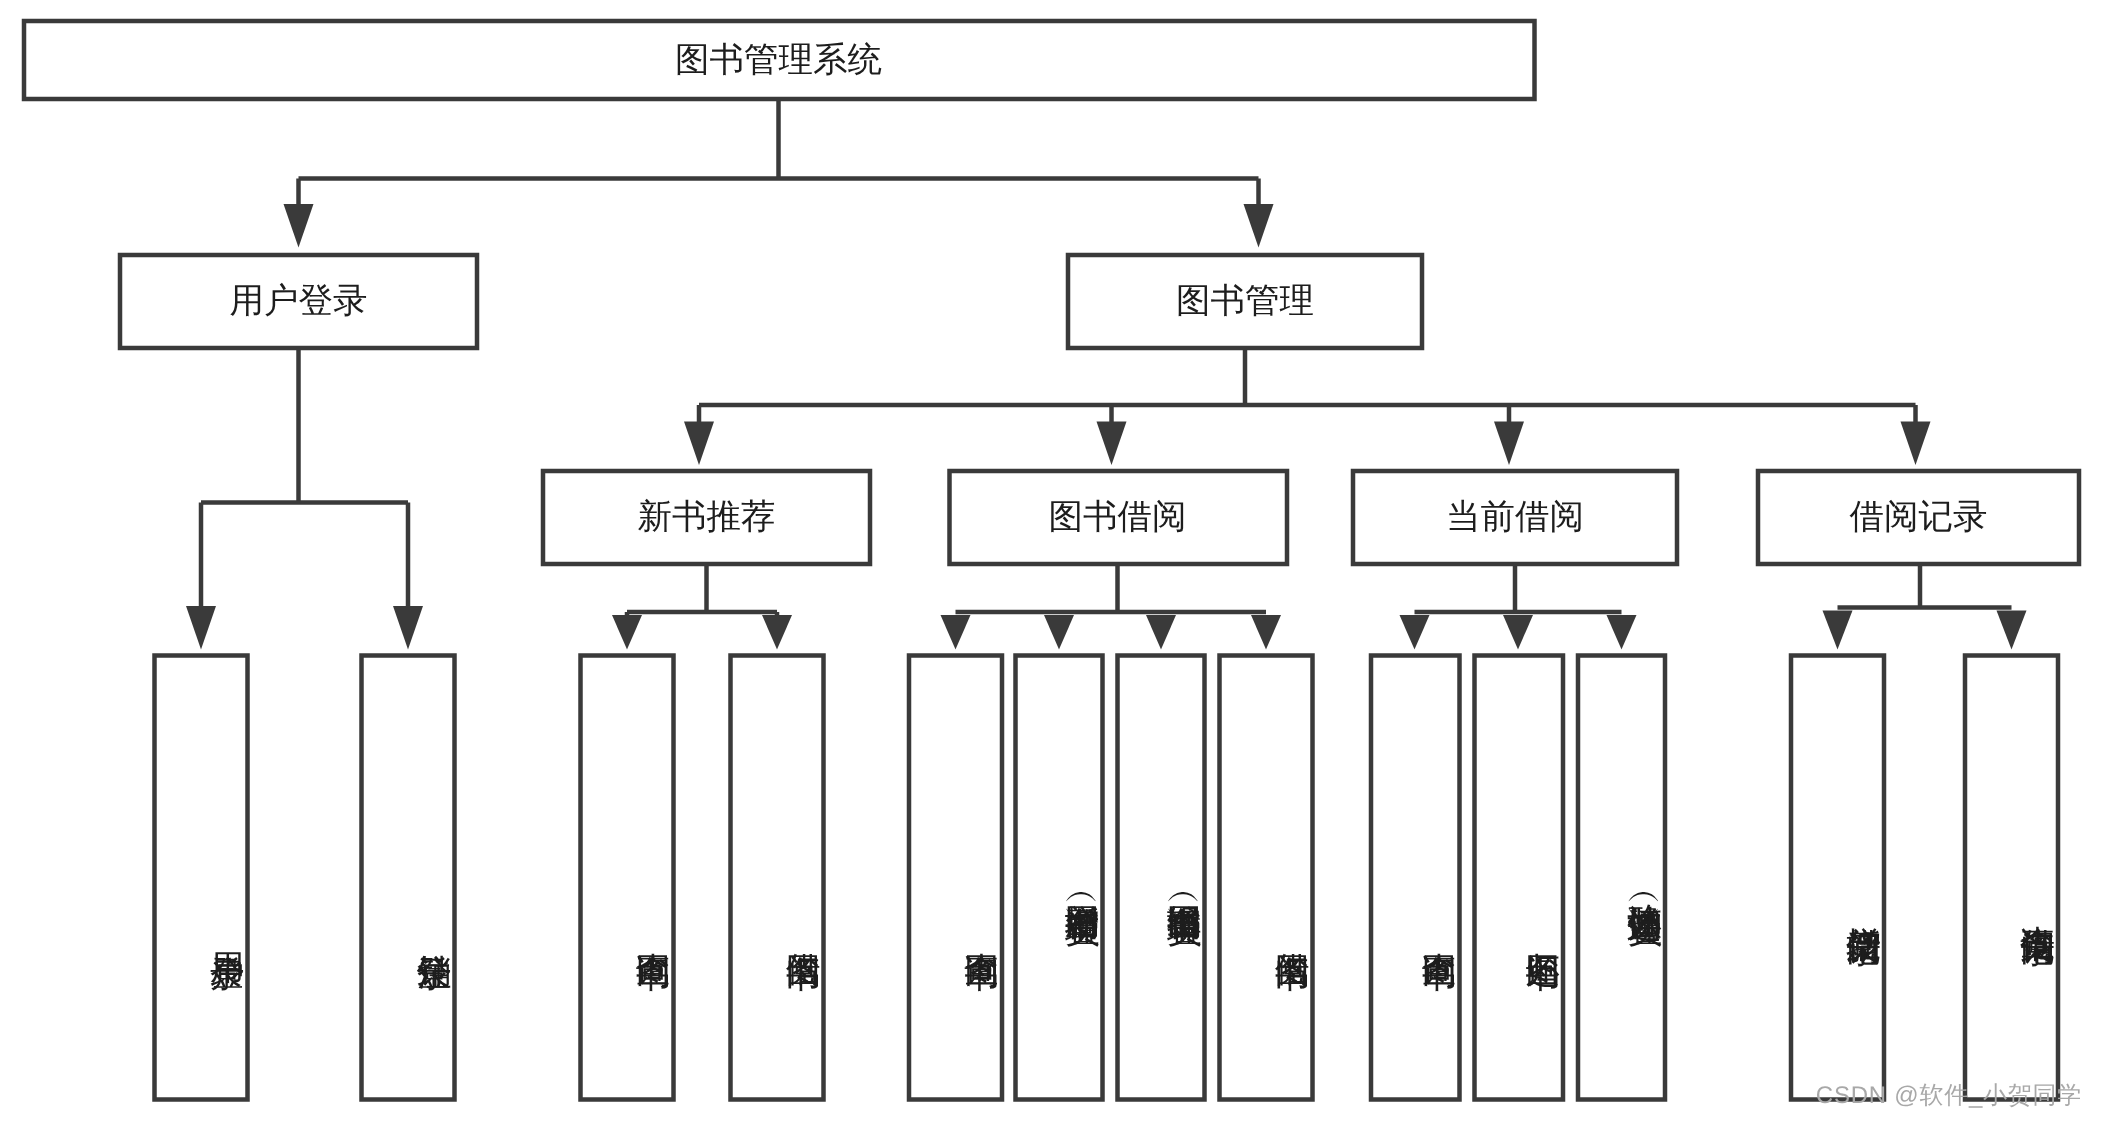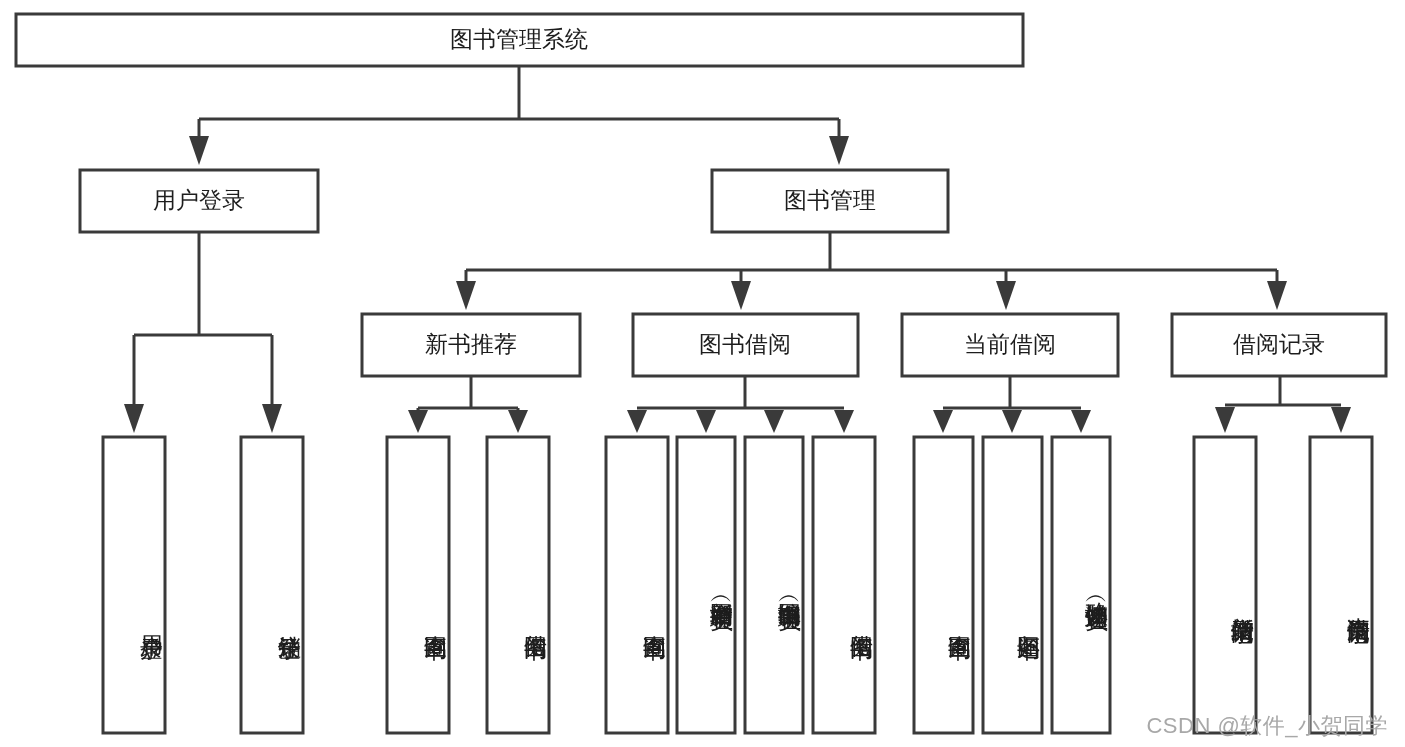--- a/index.html
+++ b/index.html
@@ -67,21 +67,21 @@
     justify-content: center;
     white-space: nowrap;
     letter-spacing: 1px;
     pointer-events: none;
   }
   .watermark {
     position: absolute;
     right: 14px;
     bottom: 6px;
     font-family: "Liberation Sans", "DejaVu Sans", sans-serif;
-    font-size: 22px;
+    font-size: 16px;
     color: #a8a8a8;
     white-space: nowrap;
     letter-spacing: 0.5px;
   }
 </style>
 </head>
 <body>
 
 <div id="diagram-root">
 

